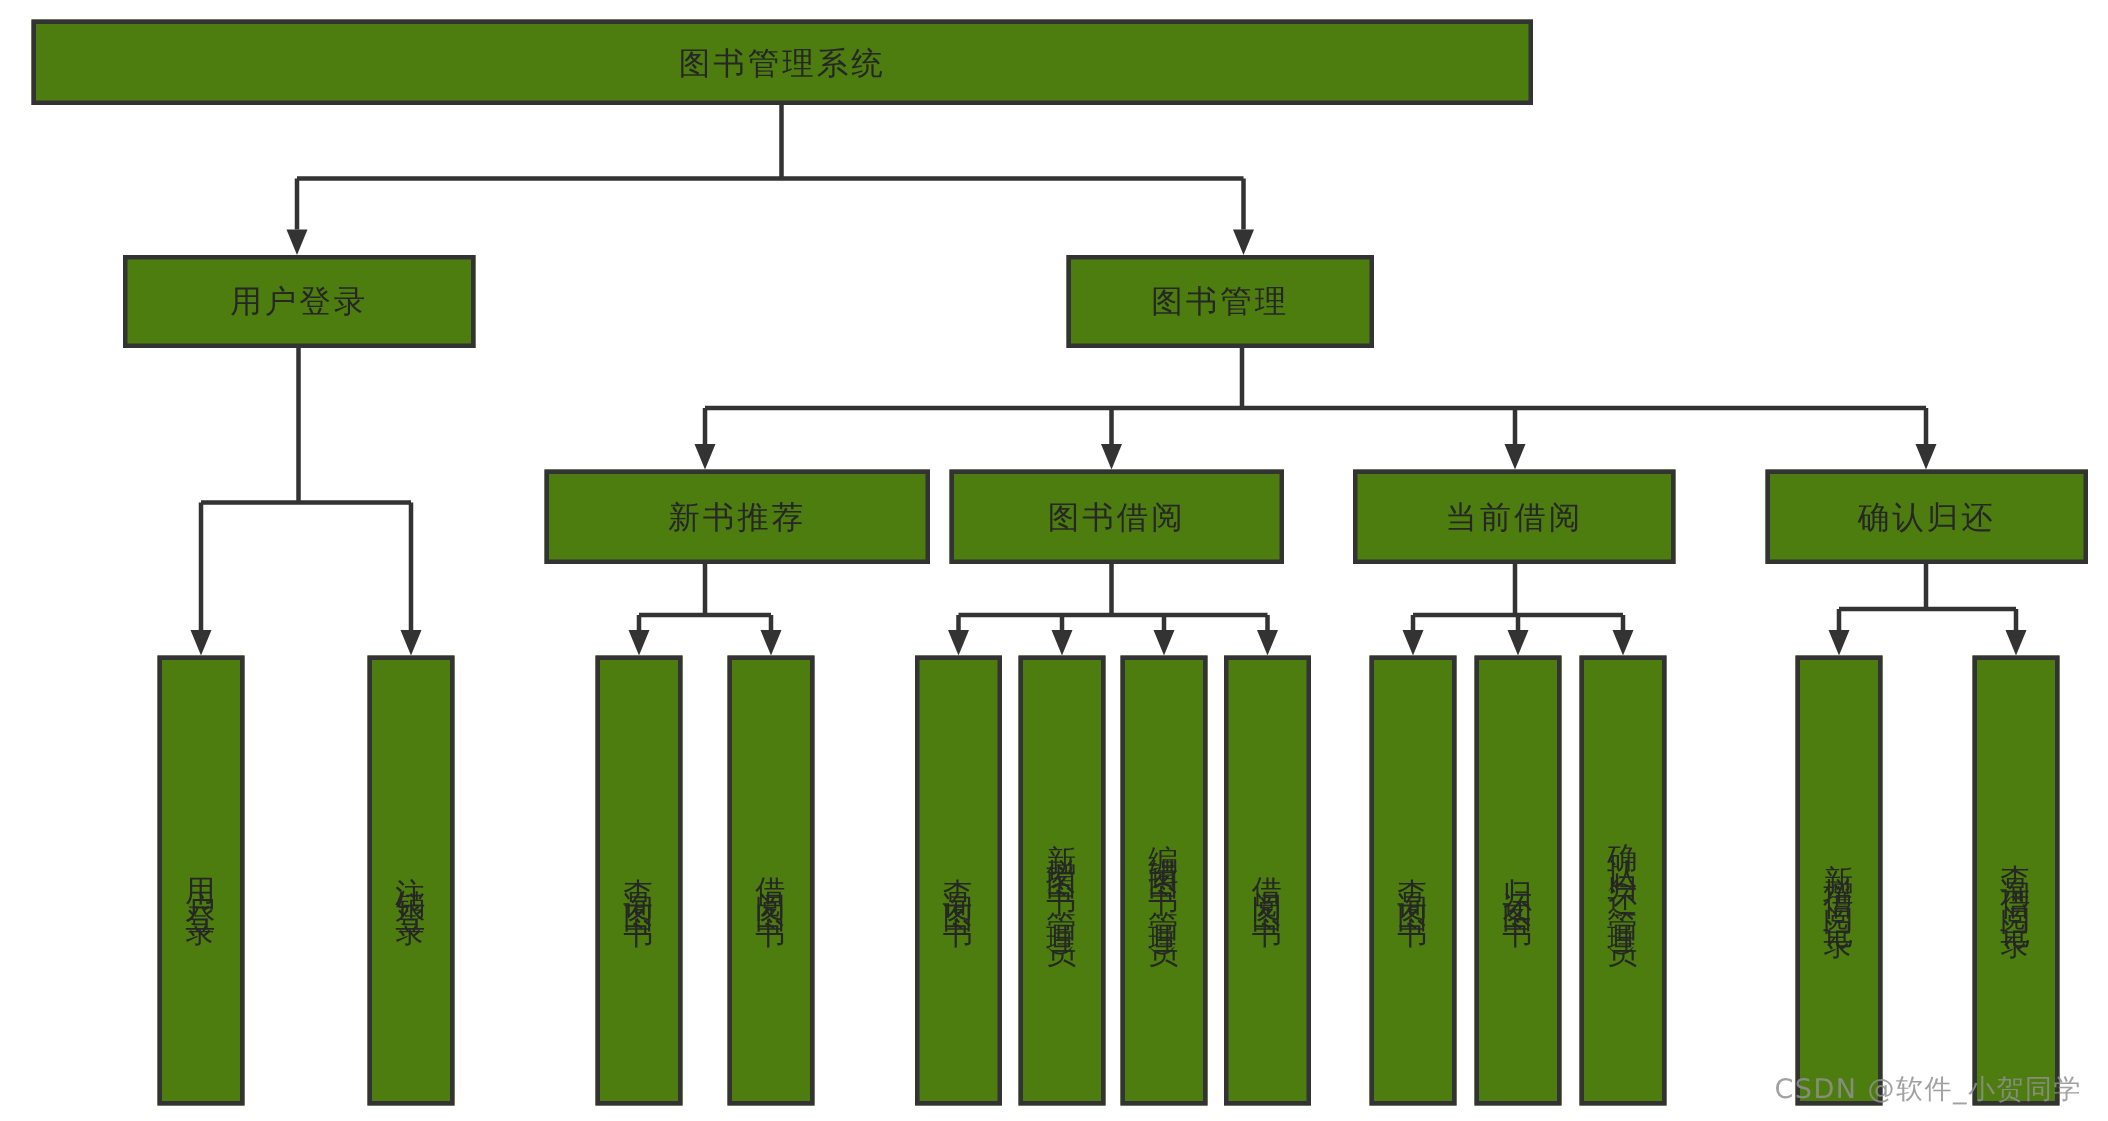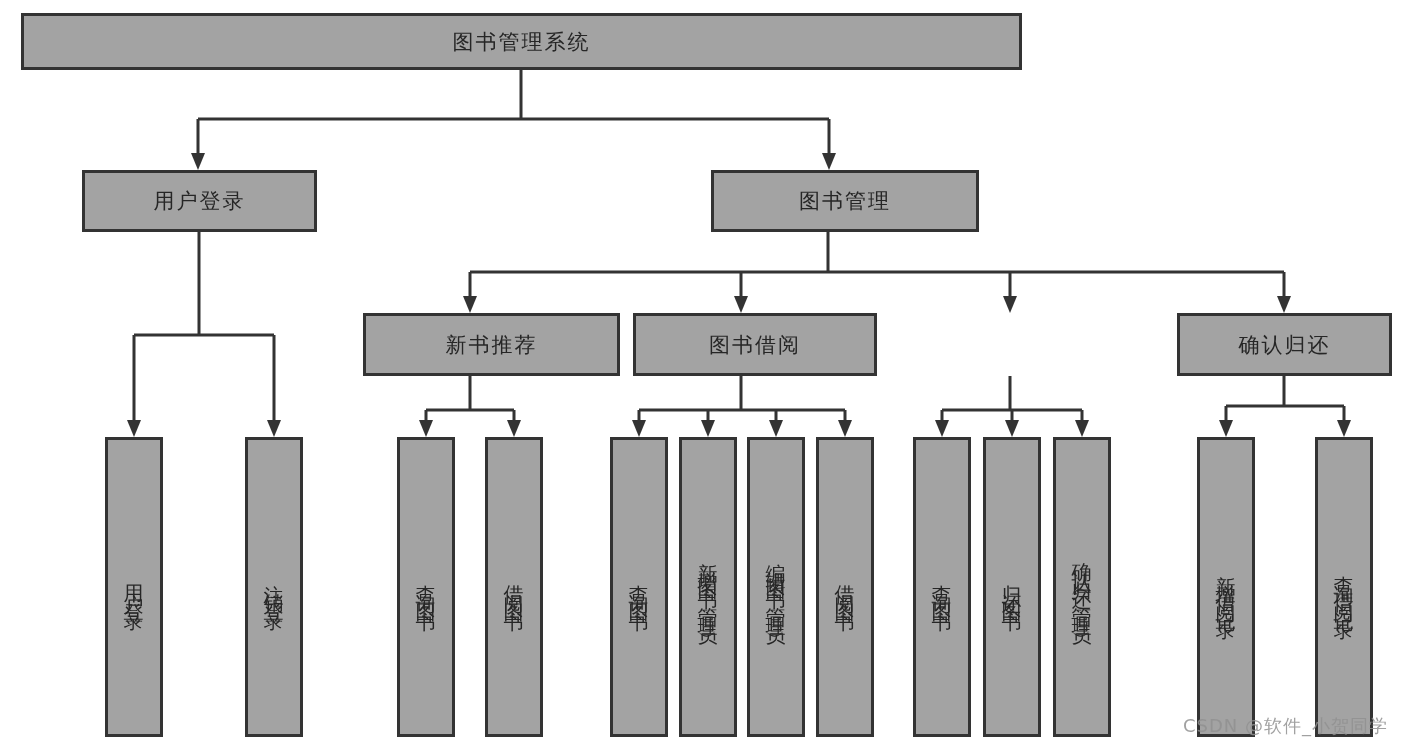--- a/index.html
+++ b/index.html
@@ -23,21 +23,21 @@
     stroke-width: 3;
   }
   svg.connectors polygon {
     fill: #333333;
     stroke: none;
   }
   .node {
     position: absolute;
     box-sizing: border-box;
     border: 3px solid #333333;
-    background: #a3a3a3;
+    background: #4d7c0f;
     display: flex;
     align-items: center;
     justify-content: center;
     color: #262626;
     z-index: 2;
   }
   .node.h .label {
     font-size: 21px;
     letter-spacing: 2px;
     white-space: nowrap;
@@ -109,29 +109,32 @@
     </g>
   </svg>
 
   <div class="node h" style="left:21px; top:13px; width:1001px; height:57px;">
     <span class="label">图书管理系统</span>
   </div>
 
   <div class="node h" style="left:82px; top:170px; width:235px; height:62px;">
     <span class="label">用户登录</span>
   </div>
-  <div class="node h" style="left:711px; top:170px; width:268px; height:62px;">
+  <div class="node h" style="left:711px; top:170px; width:205px; height:62px;">
     <span class="label">图书管理</span>
   </div>
 
   <div class="node h" style="left:363px; top:313px; width:257px; height:63px;">
     <span class="label">新书推荐</span>
   </div>
-  <div class="node h" style="left:633px; top:313px; width:244px; height:63px;">
+  <div class="node h" style="left:633px; top:313px; width:223px; height:63px;">
     <span class="label">图书借阅</span>
+  </div>
+  <div class="node h" style="left:902px; top:313px; width:215px; height:63px;">
+    <span class="label">当前借阅</span>
   </div>
   <div class="node h" style="left:1177px; top:313px; width:215px; height:63px;">
     <span class="label">确认归还</span>
   </div>
 
   <div class="node v" style="left:105px; top:437px; width:58px; height:300px;">
     <span class="label">用户登录</span>
   </div>
   <div class="node v" style="left:245px; top:437px; width:58px; height:300px;">
     <span class="label">注销登录</span>

